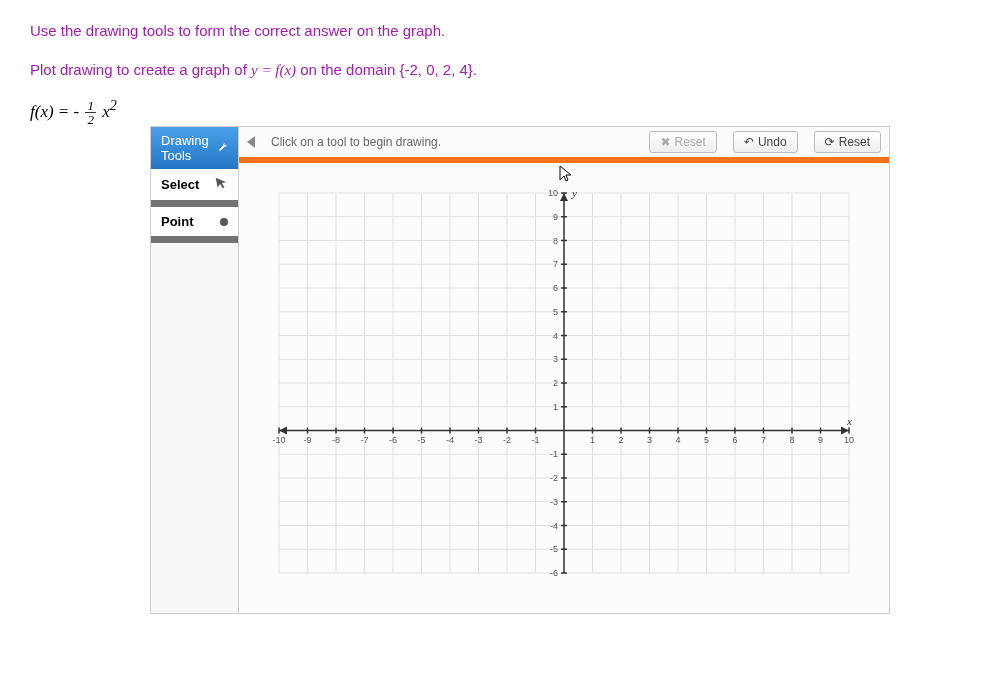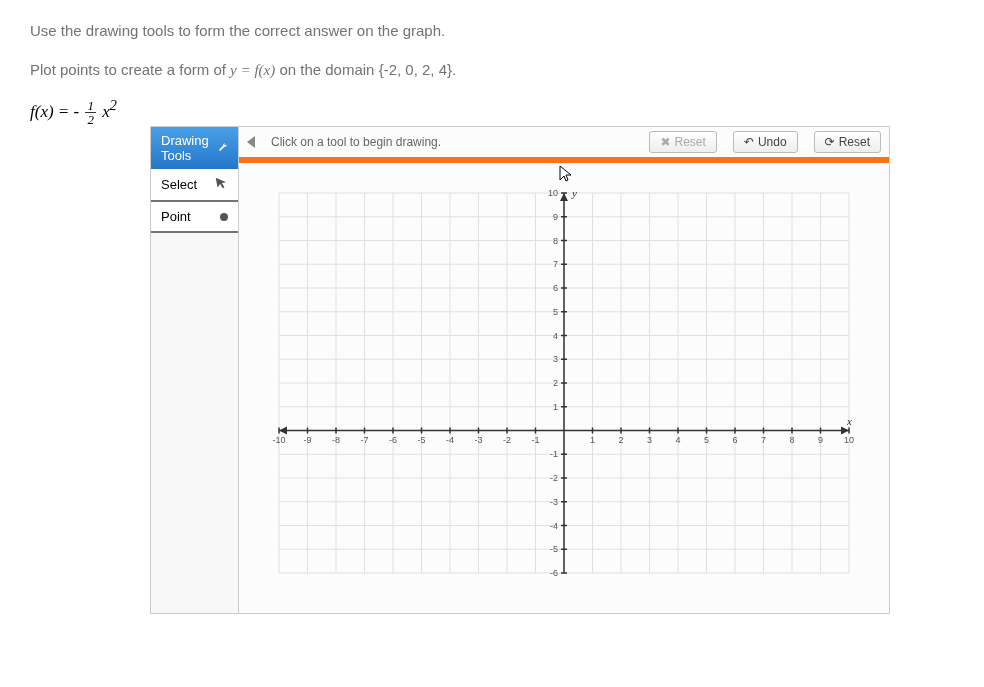--- a/index.html
+++ b/index.html
@@ -11,21 +11,21 @@
     overflow: hidden;
     position: relative;
   }
   .page {
     background: #fff;
     padding: 20px 30px;
     height: 100%;
   }
   .question-text {
     font-size: 15px;
-    color: #737373;
+    color: #a21caf;
     margin-bottom: 16px;
     line-height: 1.5;
   }
   .equation {
     font-family: 'Times New Roman', serif;
     font-size: 17px;
     font-style: italic;
   }
   .frac {
     display: inline-block;
@@ -55,26 +55,27 @@
     font-size: 13px;
     padding: 6px 10px;
     display:flex;
     justify-content: space-between;
     align-items:center;
   }
   .wrench-icon { width:14px; height:14px; }
   .tool-item {
     padding: 7px 10px;
     font-size: 13px;
-    border-bottom: 2px solid #737373;
+    border-bottom: 7px solid #737373;
     background: #fff;
     display:flex;
     justify-content: space-between;
     align-items:center;
     cursor: pointer;
+    font-weight: bold;
   }
   .tool-item .ticon { color:#888; font-size:12px; }
   .dot-icon { width:8px; height:8px; border-radius:50%; background:#555; display:inline-block;}
   .canvas-area {
     flex: 1;
     position: relative;
     background: #fcfcfc;
   }
   .canvas-topbar {
     display:flex;
@@ -119,21 +120,21 @@
   .axis-line { stroke:#333; stroke-width:1.5; }
   .tick-text { font-size:9px; fill:#555; font-family:Arial;}
   .axis-label { font-size:11px; fill:#333; font-style:italic; font-family:'Times New Roman';}
 </style>
 </head>
 <body>
 
 <div class="page">
   <div class="question-text">Use the drawing tools to form the correct answer on the graph.</div>
   <div class="question-text">
-    <span>Plot points to create a form of </span>
+    <span>Plot drawing to create a graph of </span>
     <span style="font-style:italic;font-family:'Times New Roman';">y = f(x)</span>
     <span> on the domain {-2, 0, 2, 4}.</span>
   </div>
   <div class="equation">
     <span>f(x) = </span>
     <span>-</span>
     <span class="frac">
       <span class="num">1</span>
       <span class="den">2</span>
     </span>

